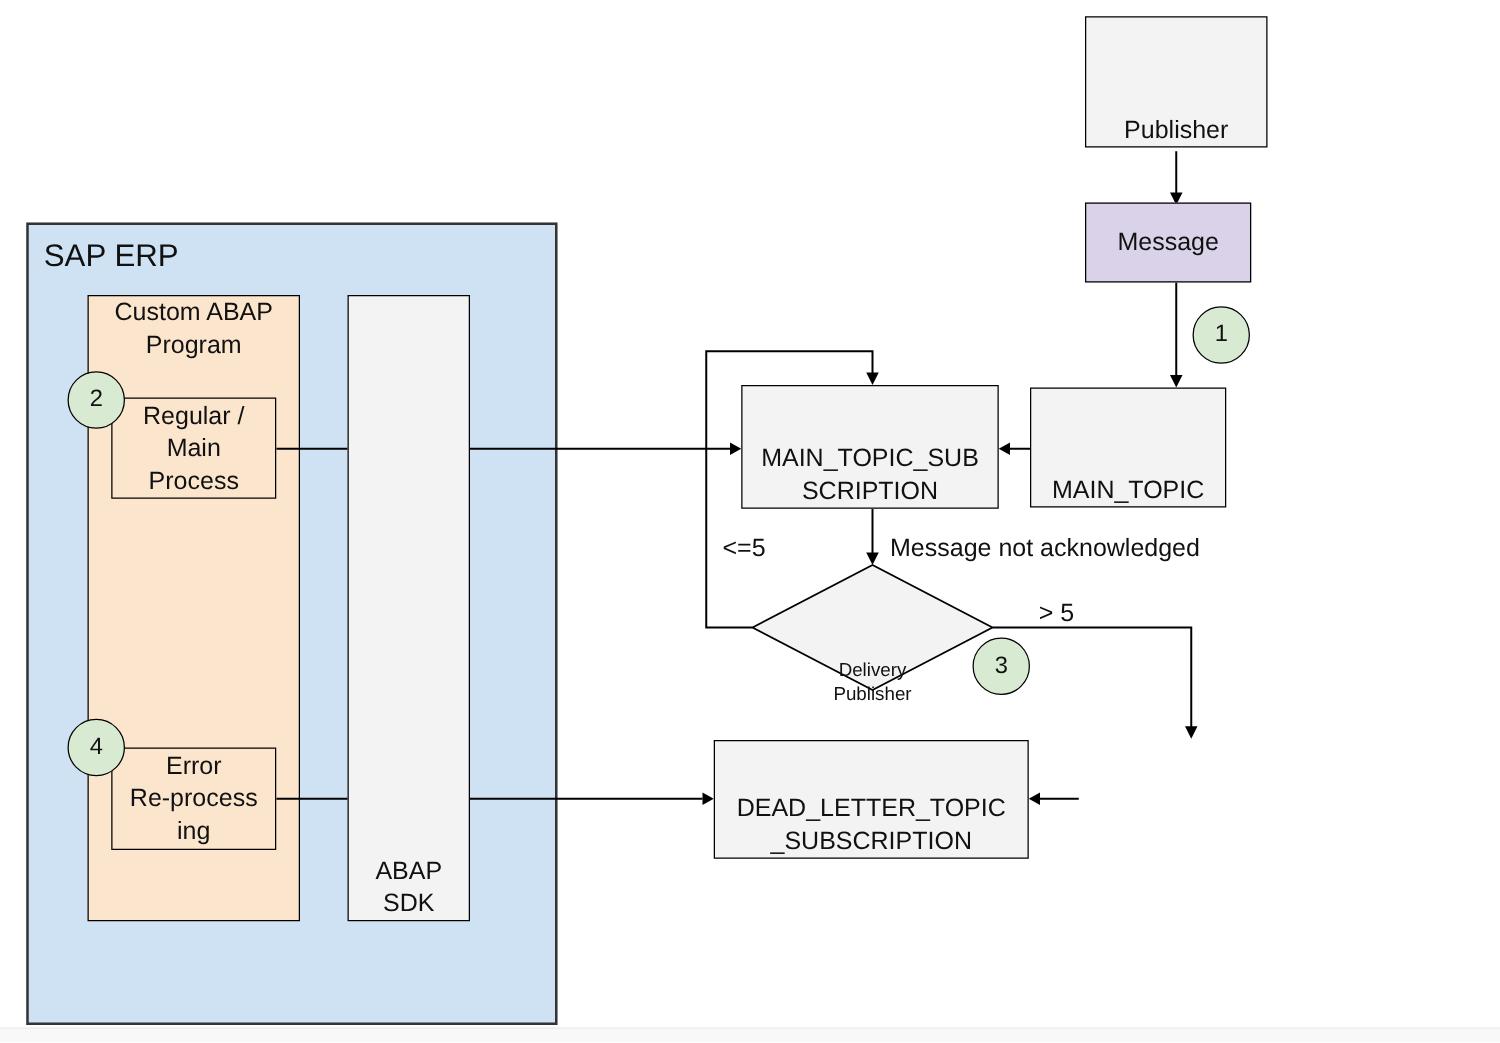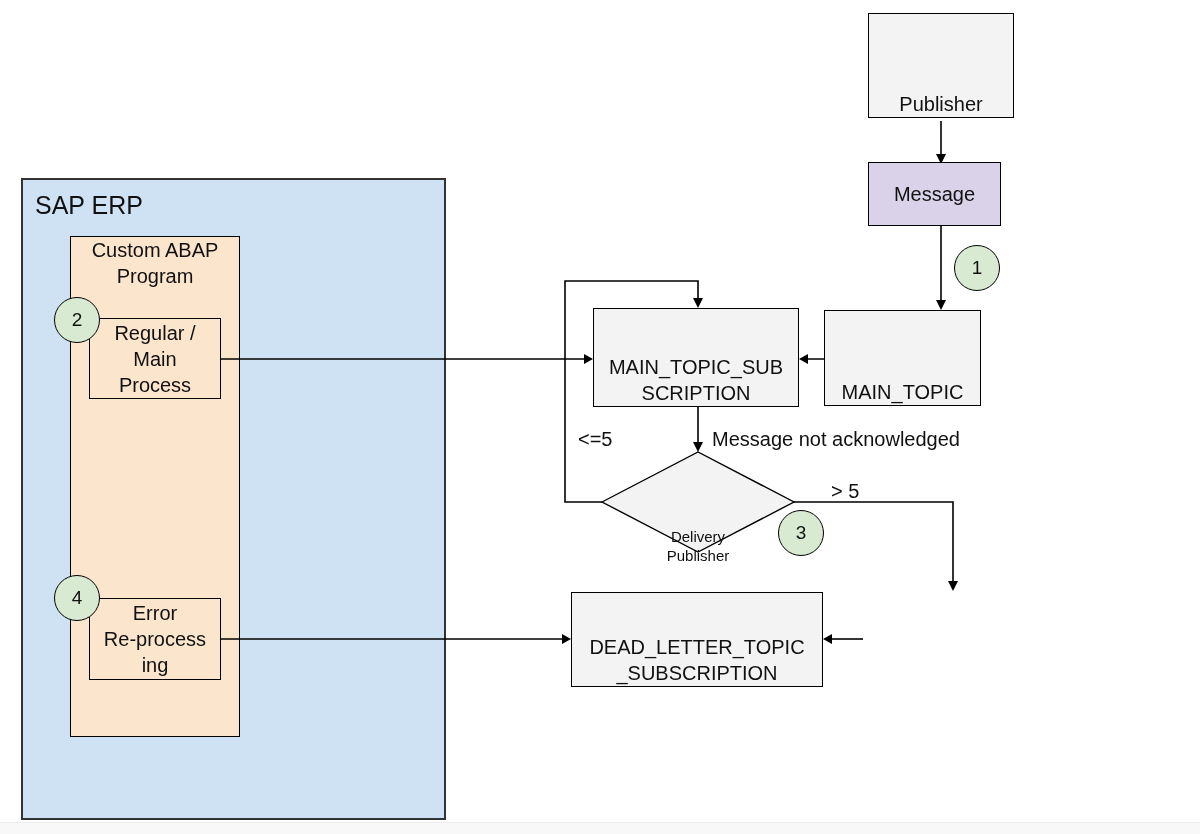--- a/index.html
+++ b/index.html
@@ -105,20 +105,24 @@
     <div class="line">Re-process</div>
     <div class="line">ing</div>
   </div>
 
   <div class="abs node orange" style="left:89px;top:318px;width:132px;height:81px;">
     <div class="line">Regular /</div>
     <div class="line">Main</div>
     <div class="line">Process</div>
   </div>
 
+  <div class="abs node gray" style="left:278px;top:236px;width:98px;height:501px;">
+    <div class="line">ABAP</div>
+    <div class="line">SDK</div>
+  </div>
 
   <div class="abs node gray" style="left:868px;top:13px;width:146px;height:105px;">
     <div class="line">Publisher</div>
   </div>
 
   <div class="abs node purple" style="left:868px;top:162px;width:133px;height:64px;">
     <div class="line">Message</div>
   </div>
 
   <div class="abs node gray" style="left:593px;top:308px;width:206px;height:99px;">

